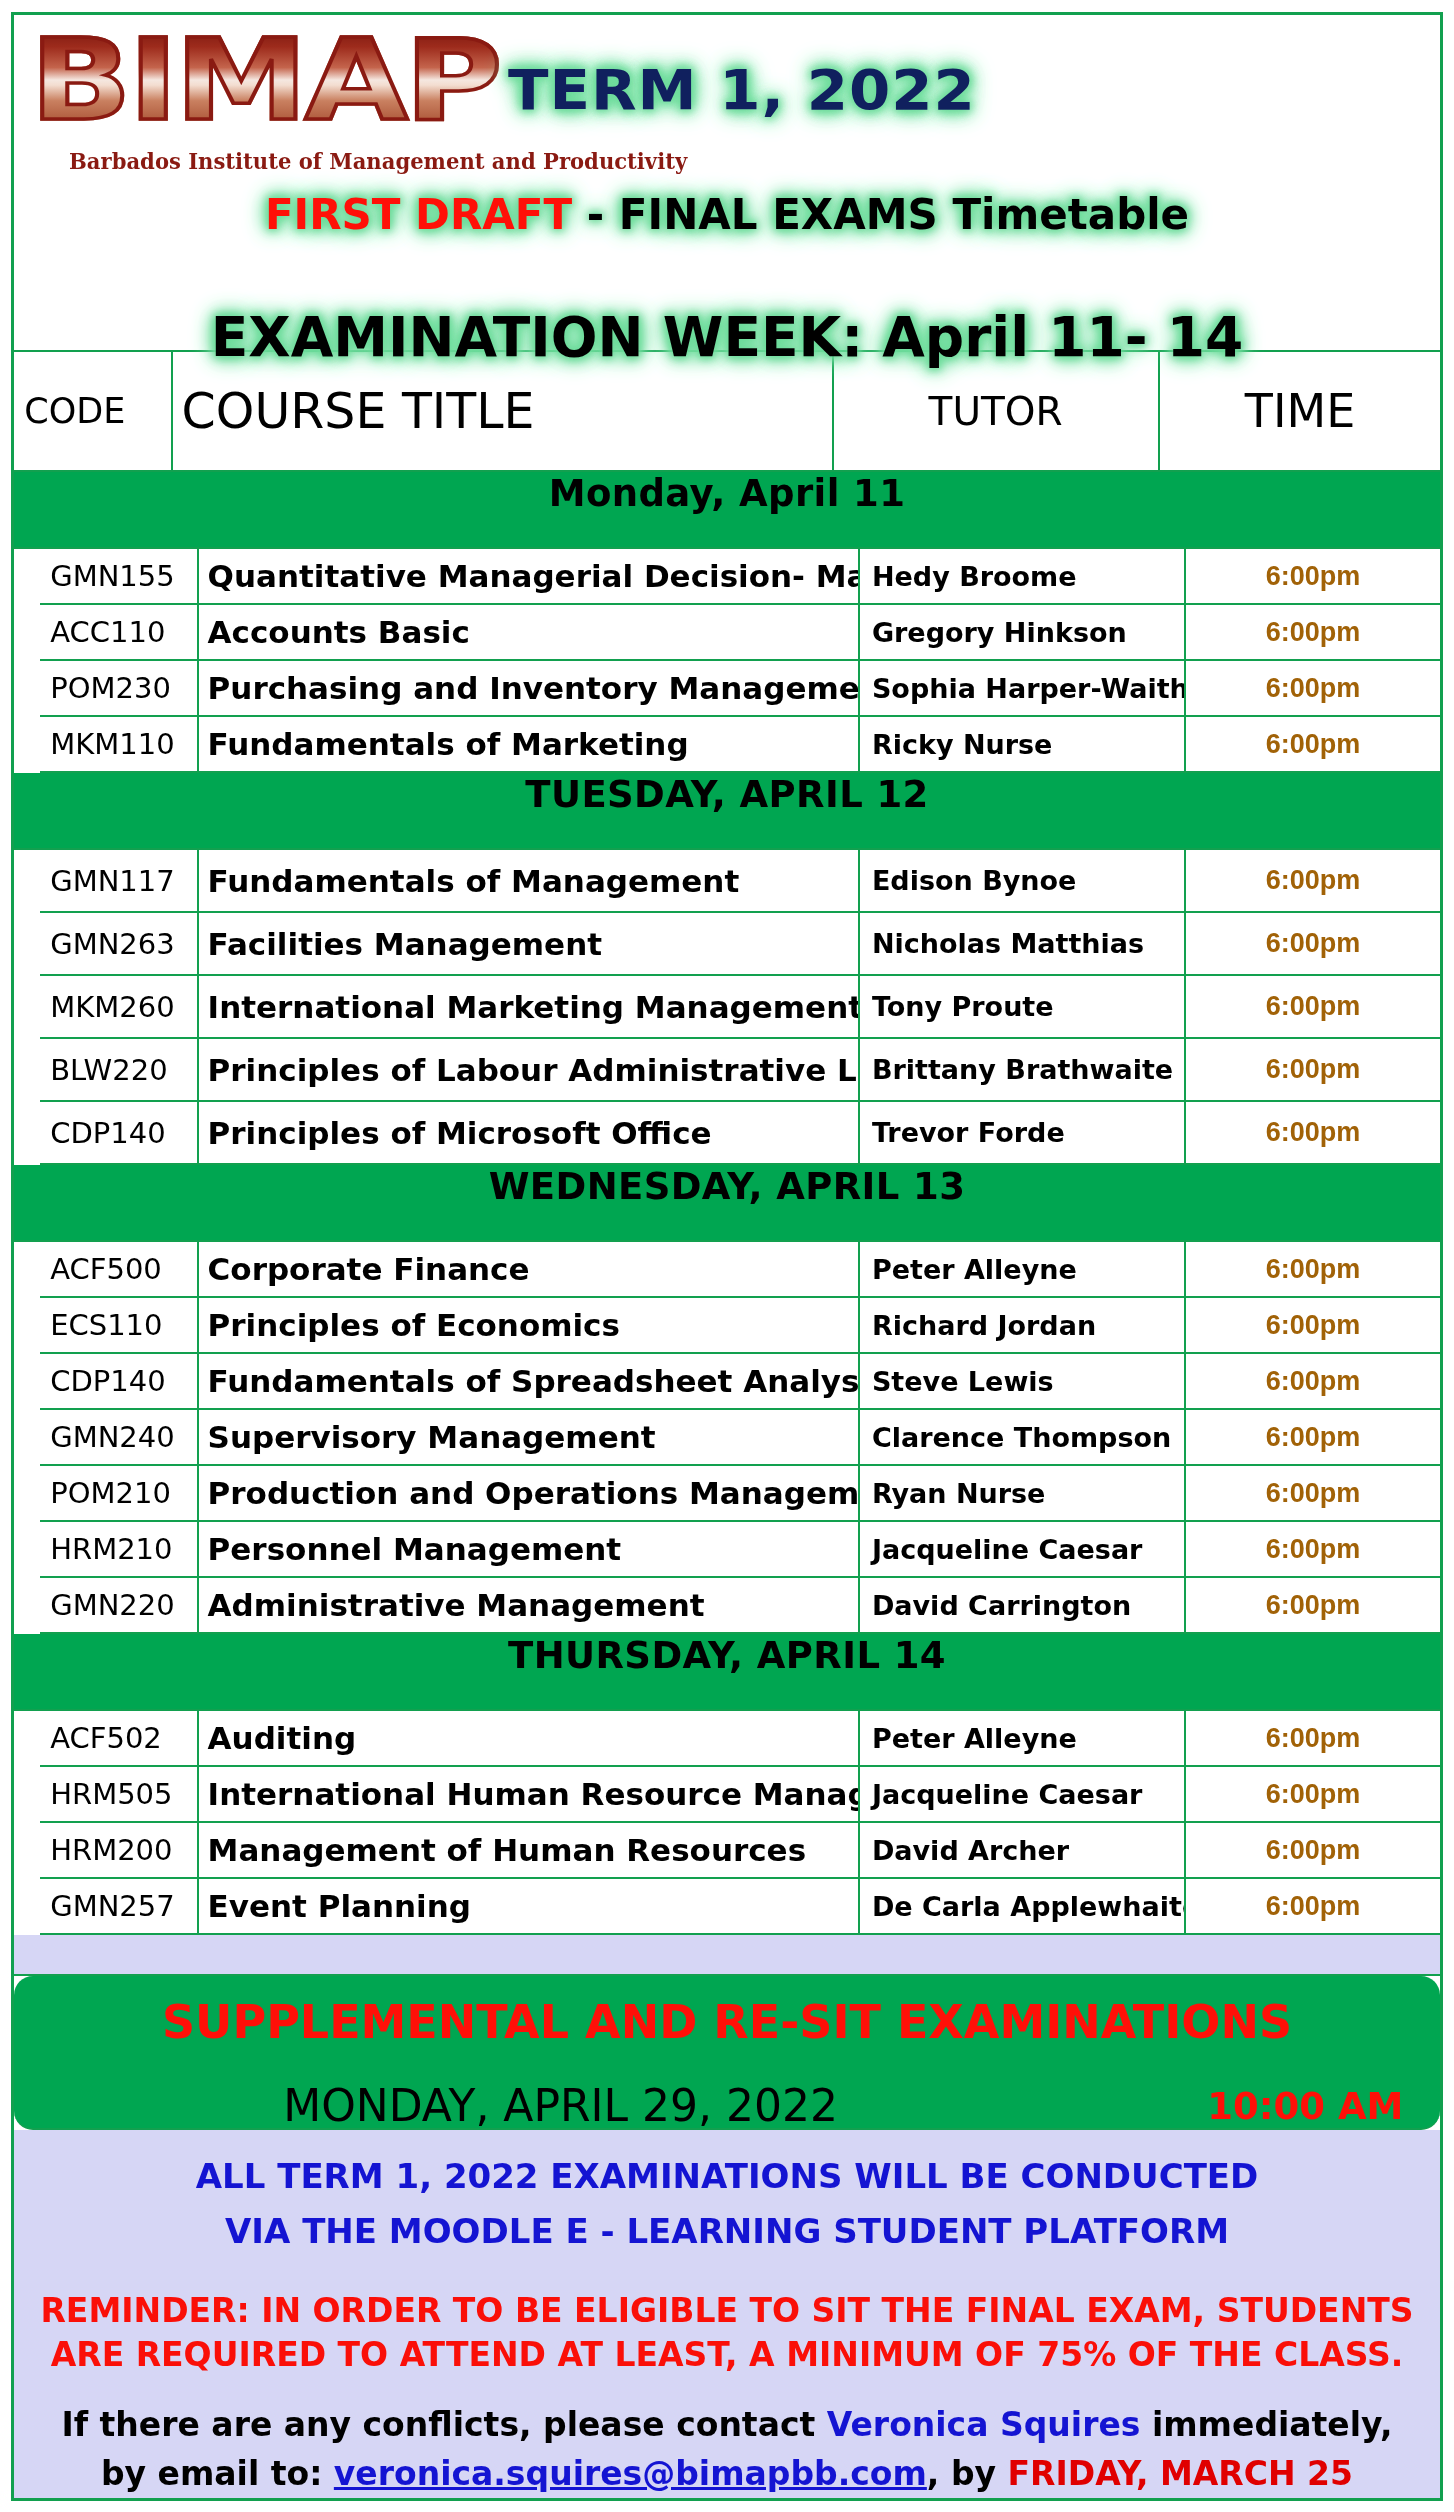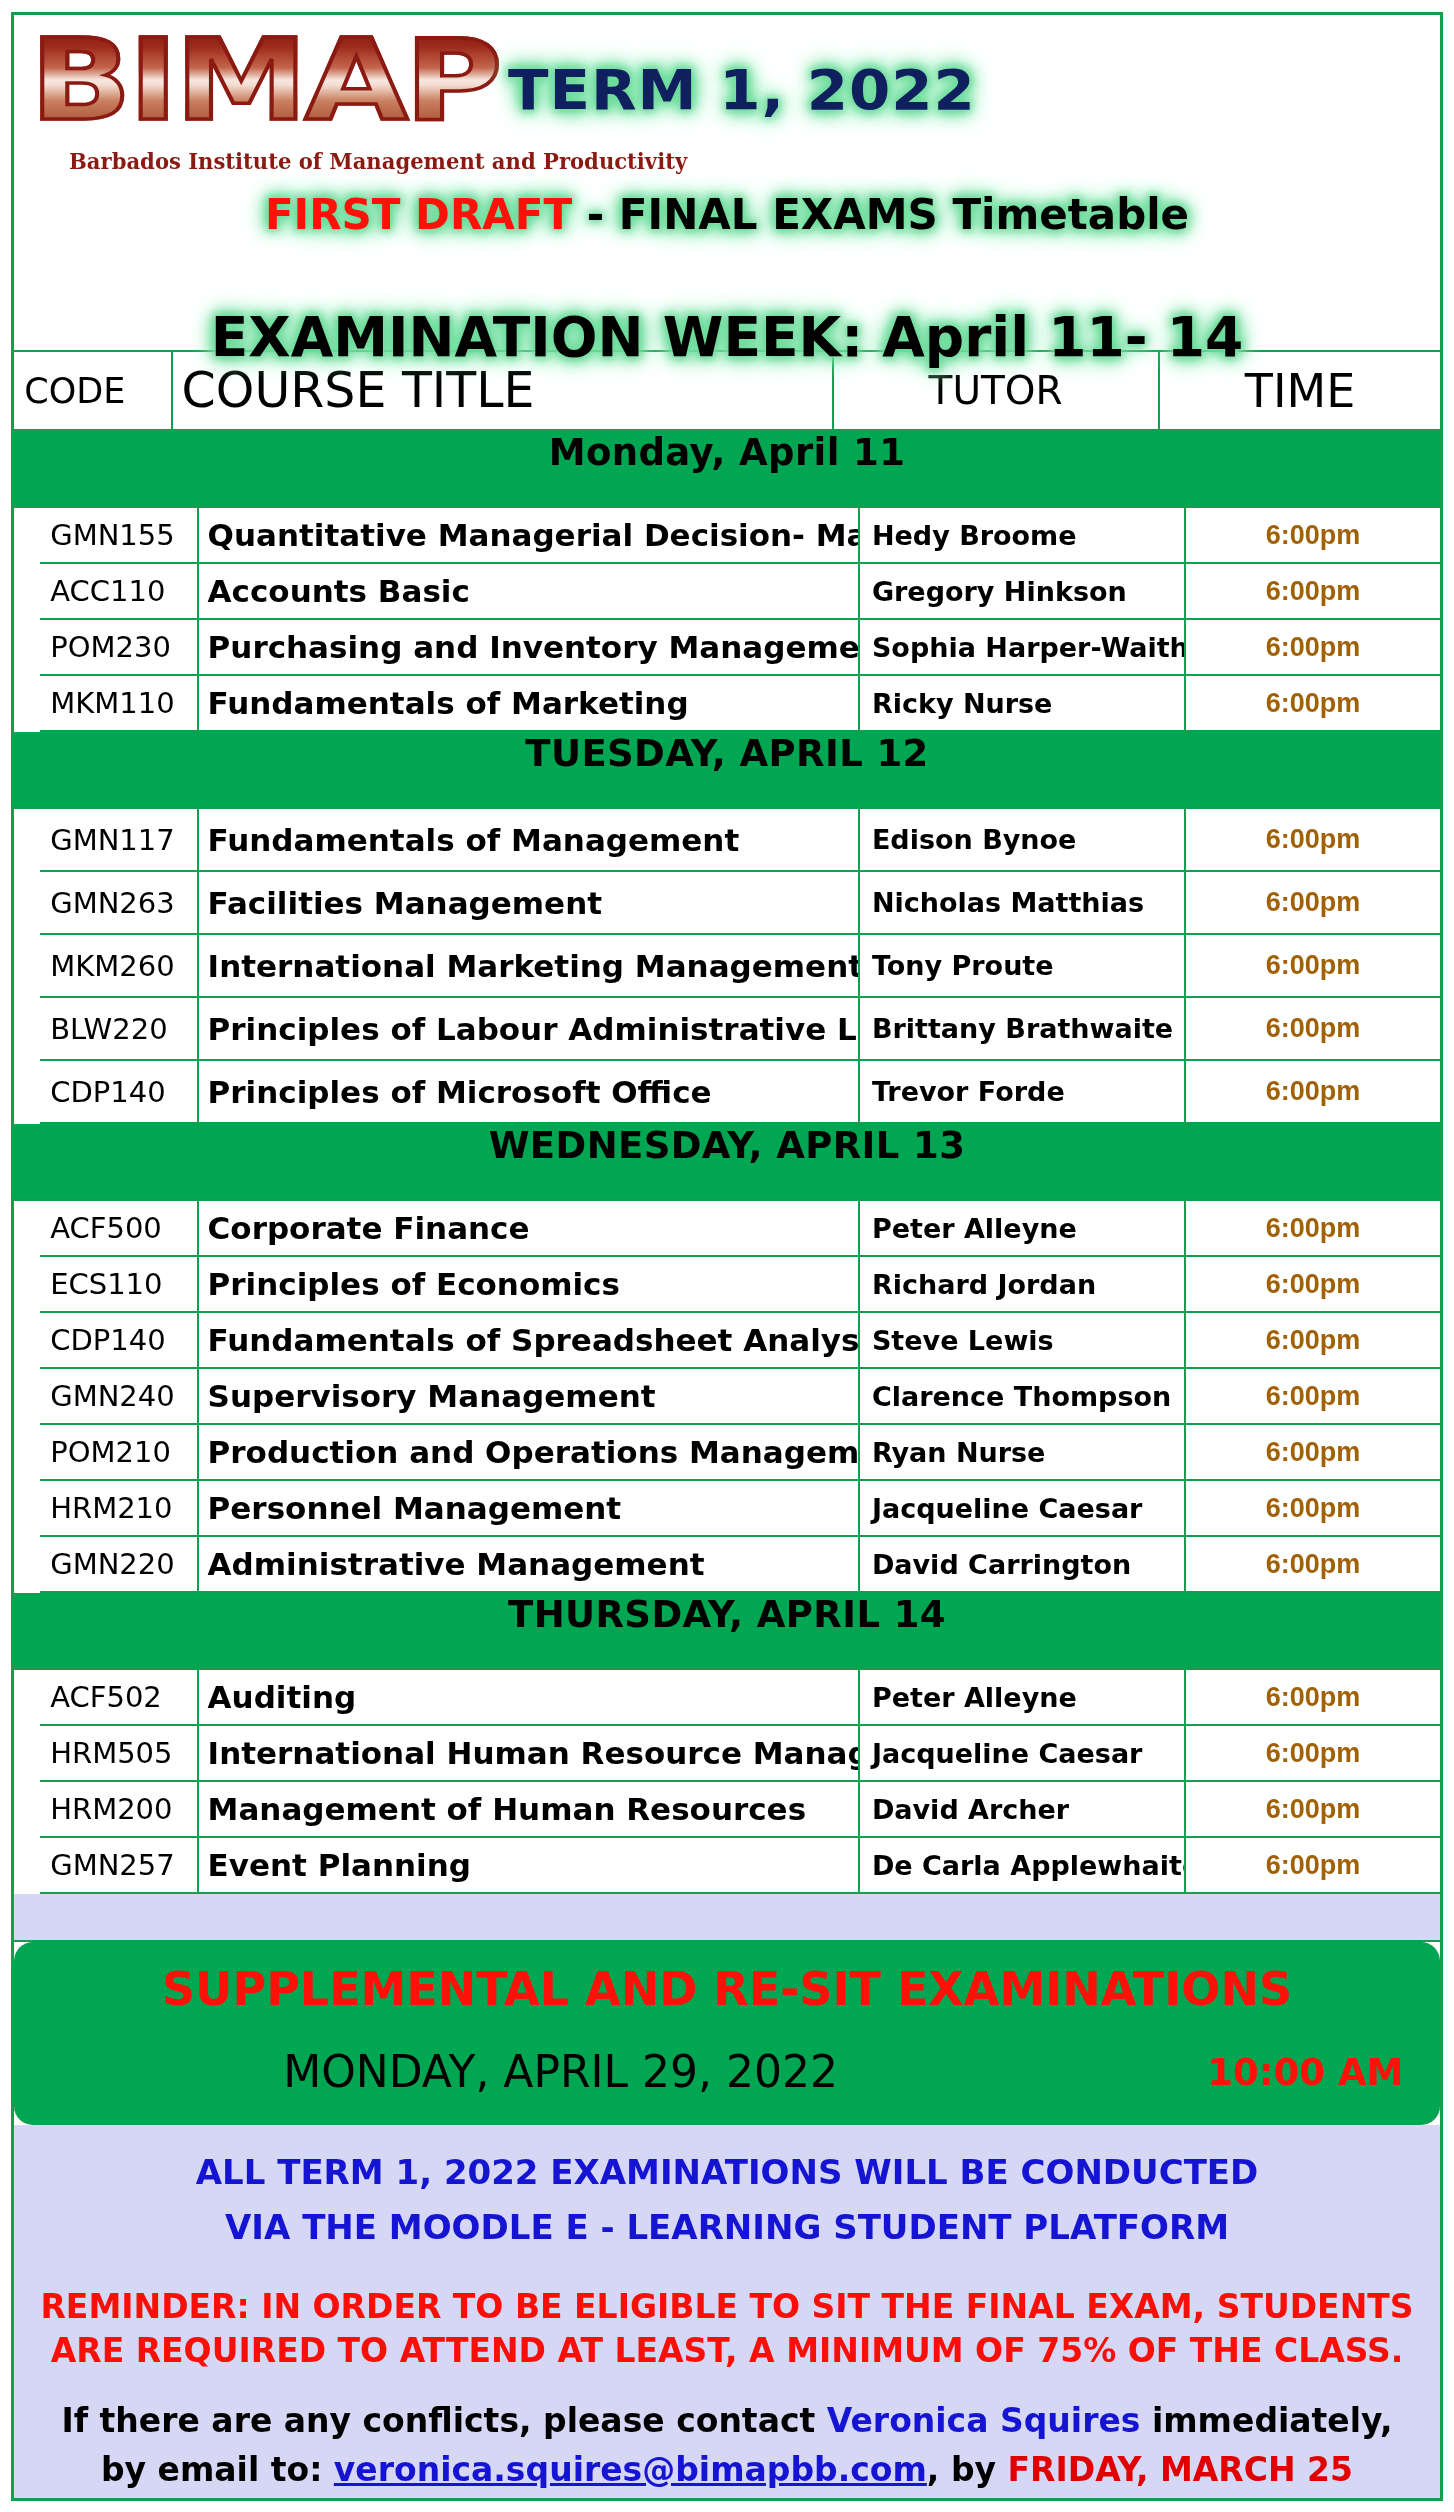--- a/index.html
+++ b/index.html
@@ -143,21 +143,21 @@
     align-items: center;
     overflow: hidden;
     background: #ffffff;
   }
   .c-code   { flex: 0 0 159px; padding-left: 10.6px; }
   .c-title  { flex: 0 0 661px; padding-left: 9px; }
   .c-tutor  { flex: 0 0 326px; padding-left: 12.3px; }
   .c-time   { flex: 1 1 auto;  justify-content: center; border-right: none; }
 
   
-  .hdr-row .cell { height: 79px; }
+  .hdr-row .cell { height: 120px; }
   .hdr-row .c-code  { font-size: 35px; font-weight: normal; font-family: "DejaVu Sans", sans-serif; }
   .hdr-row .c-title { font-size: 49px; font-weight: normal; font-family: "DejaVu Sans", sans-serif; }
   .hdr-row .c-tutor { font-size: 39px; font-weight: normal; font-family: "DejaVu Sans", sans-serif;
                       justify-content: center; padding-left: 0; }
   .hdr-row .c-time  { font-size: 46px; font-weight: normal; font-family: "DejaVu Sans", sans-serif; }
 
   
   .day-row {
     background: #00A651;
     height: 77px;

